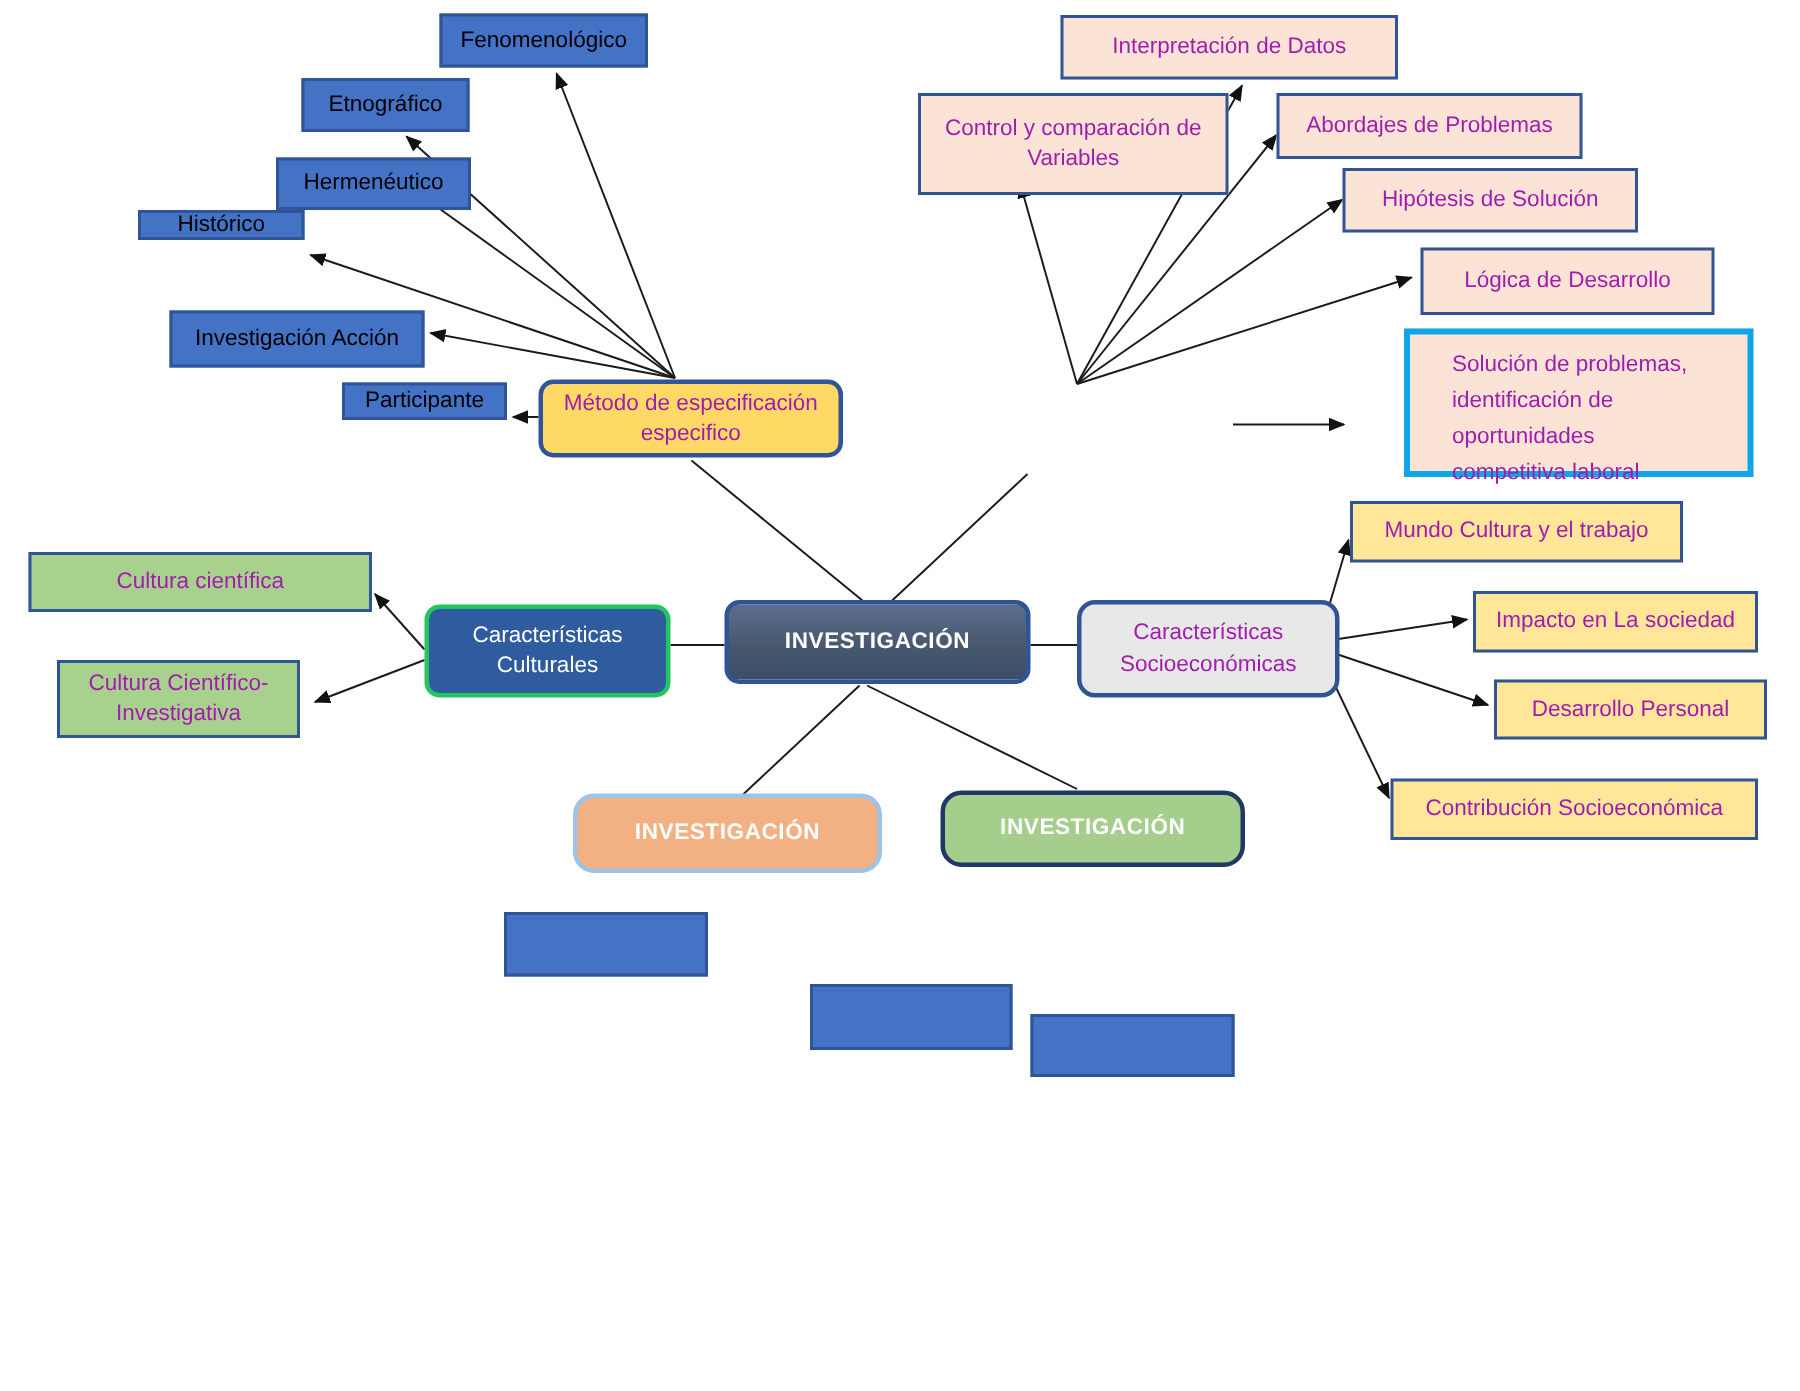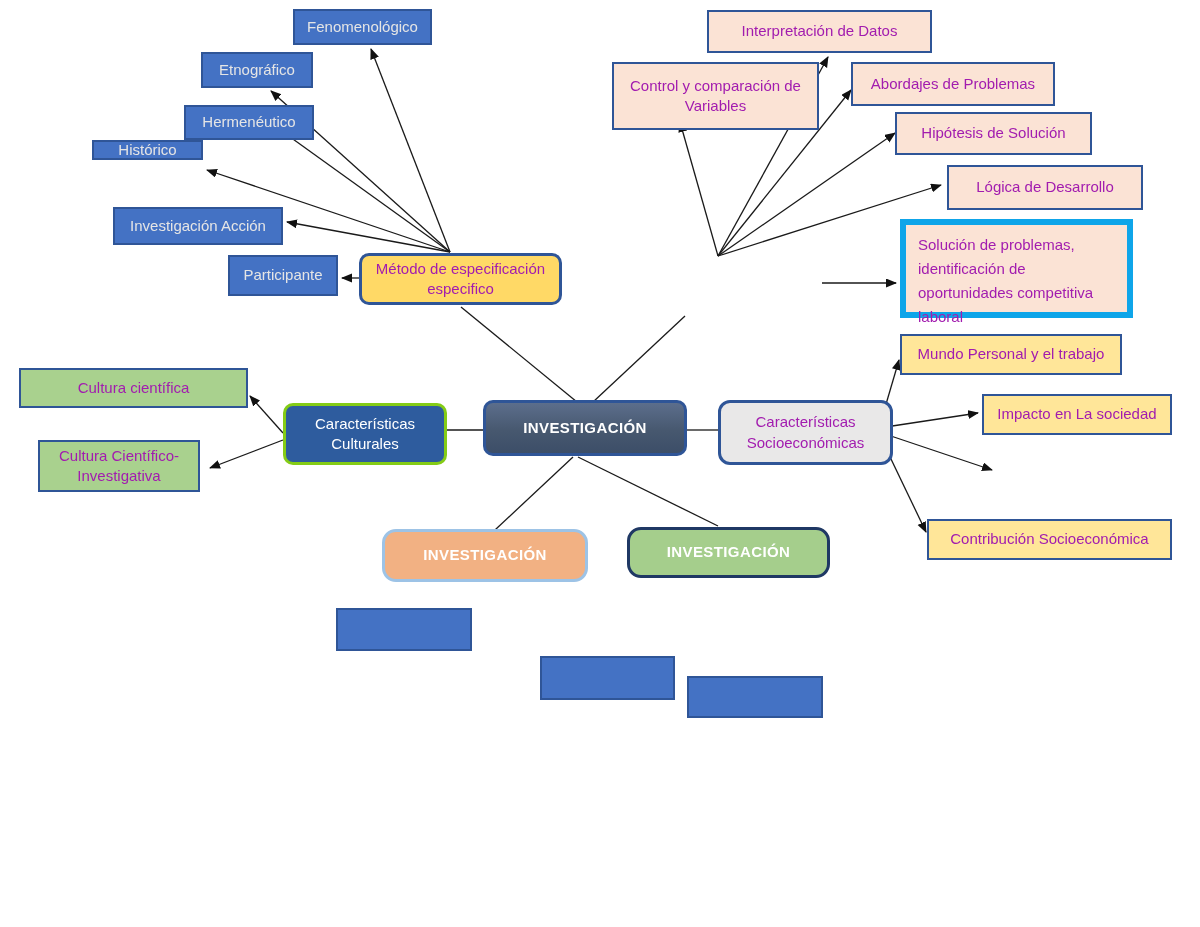--- a/index.html
+++ b/index.html
@@ -15,50 +15,50 @@
     position:absolute;
     display:flex;align-items:center;justify-content:center;
     text-align:center;
     font-size:15px;line-height:1.35;
     box-sizing:border-box;
     padding:2px 8px;
     color:#a21caf;
   }
   
   .blue{
-    background:#4472C4;border:2px solid #2F5597;color:#e5e5e5;
+    background:#4472C4;border:2px solid #2F5597;color:#000000;
   }
   
   .peach{
     background:#FBE3D5;border:2px solid #2F5597;
   }
   .peach-big{
-    background:#FBE3D5;border:6px solid #0ea5e9;
+    background:#FBE3D5;border:4px solid #0ea5e9;
     justify-content:flex-start;align-items:flex-start;
-    text-align:left;padding:8px 12px;line-height:1.6;
+    text-align:left;padding:8px 28px;line-height:1.6;margin-left:36px;
   }
   
   .yellowlight{
     background:#FFE699;border:2px solid #2F5597;
   }
   
   .green{
     background:#A9D18E;border:2px solid #2F5597;
   }
   
   .yellow-rounded{
     background:#FFD966;border:3px solid #2F5597;border-radius:10px;
   }
   
   .purple-rounded{
     background:#7030A0;border:3px solid #3E4FA3;border-radius:12px;color:#ffffff;
   }
   
   .darkblue-rounded{
-    background:#2E5C9E;border:3px solid #84cc16;border-radius:10px;color:#ffffff;
+    background:#2E5C9E;border:3px solid #22c55e;border-radius:10px;color:#ffffff;
   }
   
   .center-node{
     background:linear-gradient(180deg,#5C6E8C 0%,#47586F 55%,#3C4E68 100%);
     border:3px solid #2F5597;border-radius:10px;
     color:#ffffff;font-weight:bold;letter-spacing:.4px;
   }
   
   .gray-rounded{
     background:#E9E8E8;border:3px solid #2F5597;border-radius:12px;
@@ -126,21 +126,21 @@
   </div>
   <div class="node blue" style="left:138px;top:105px;width:130px;height:35px;margin-left:46px;">
     <span>Hermenéutico</span>
   </div>
   <div class="node blue" style="left:92px;top:140px;width:111px;height:20px;">
     <span>Histórico</span>
   </div>
   <div class="node blue" style="left:113px;top:207px;width:170px;height:38px;">
     <span>Investigación Acción</span>
   </div>
-  <div class="node blue" style="left:228px;top:255px;width:110px;height:41px;">
+  <div class="node blue" style="left:228px;top:255px;width:110px;height:25px;">
     <span>Participante</span>
   </div>
 
   <div class="node yellow-rounded" style="left:359px;top:253px;width:203px;height:52px;">
     <span>Método de especificación especifico</span>
   </div>
 
   <div class="node peach" style="left:707px;top:10px;width:225px;height:43px;">
     <span>Interpretación de Datos</span>
   </div>
@@ -156,25 +156,28 @@
   <div class="node peach" style="left:947px;top:165px;width:196px;height:45px;">
     <span>Lógica de Desarrollo</span>
   </div>
 
 
   <div class="node peach-big" style="left:900px;top:219px;width:233px;height:99px;">
     <span>Solución de problemas, identificación de oportunidades competitiva laboral</span>
   </div>
 
   <div class="node yellowlight" style="left:900px;top:334px;width:222px;height:41px;">
-    <span>Mundo Personal y el trabajo</span>
+    <span>Mundo Cultura y el trabajo</span>
   </div>
   <div class="node yellowlight" style="left:982px;top:394px;width:190px;height:41px;text-align:center;">
     <span>Impacto en La sociedad</span>
   </div>
+  <div class="node yellowlight" style="left:996px;top:453px;width:182px;height:40px;">
+    <span>Desarrollo Personal</span>
+  </div>
   <div class="node yellowlight" style="left:927px;top:519px;width:245px;height:41px;">
     <span>Contribución Socioeconómica</span>
   </div>
 
   <div class="node green" style="left:19px;top:368px;width:229px;height:40px;">
     <span>Cultura científica</span>
   </div>
   <div class="node green" style="left:38px;top:440px;width:162px;height:52px;">
     <span>Cultura Científico-Investigativa</span>
   </div>

